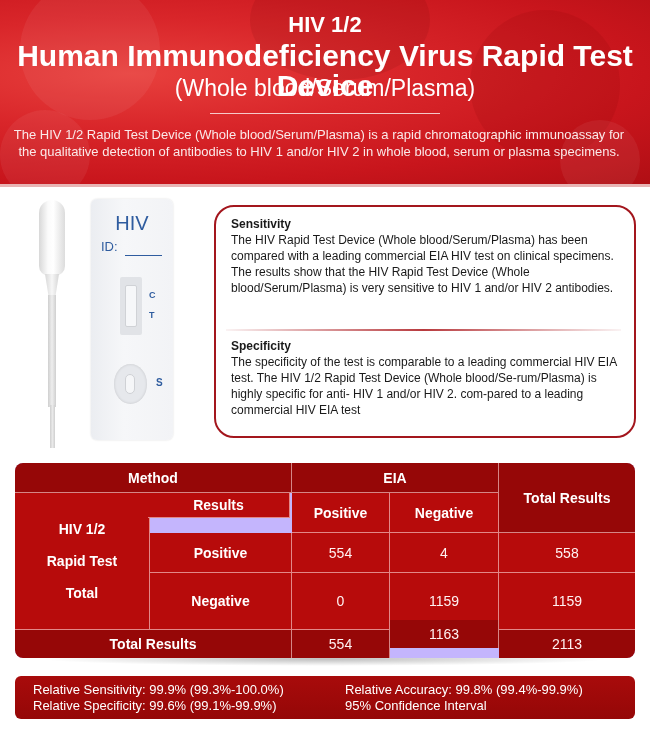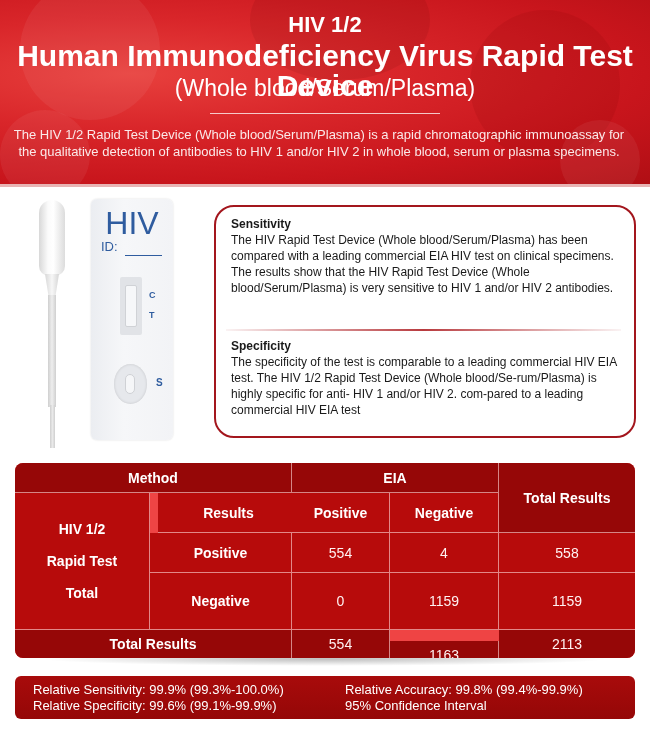--- a/index.html
+++ b/index.html
@@ -31,21 +31,21 @@
     background: linear-gradient(90deg, #d8d8d8 0%, #fbfbfb 35%, #ffffff 55%, #dcdcdc 100%); }
   .pip-neck { position: absolute; left: 9px; top: 74px; width: 14px; height: 22px;
     background: linear-gradient(90deg, #d8d8d8, #f7f7f7, #d6d6d6); clip-path: polygon(0 0,100% 0,75% 100%,25% 100%); }
   .pip-stem { position: absolute; left: 12px; top: 95px; width: 8px; height: 112px;
     background: linear-gradient(90deg, #cfcfcf, #eeeeee, #cfcfcf); }
   .pip-tip { position: absolute; left: 14px; top: 205px; width: 5px; height: 43px;
     background: linear-gradient(90deg, #cfcfcf, #e9e9e9, #cfcfcf); }
 
   .cassette { position: absolute; left: 91px; top: 199px; width: 82px; height: 241px; border-radius: 6px;
     background: linear-gradient(90deg, #ebedf1 0%, #f6f7f9 40%, #f2f3f6 100%); box-shadow: 0 0 2px rgba(0,0,0,0.15); }
-  .cas-title { position: absolute; left: 0; top: 10px; width: 100%; text-align: center; font-size: 32px; color: #2f5c9f; line-height: 28px; }
+  .cas-title { position: absolute; left: 0; top: 10px; width: 100%; text-align: center; font-size: 20px; color: #2f5c9f; line-height: 28px; }
   .cas-id { position: absolute; left: 10px; top: 40px; font-size: 13px; color: #2f5c9f; }
   .cas-id-line { position: absolute; left: 34px; top: 56px; width: 37px; height: 1px; background: #2f5c9f; }
   .window { position: absolute; left: 29px; top: 78px; width: 22px; height: 58px; background: #e1e3e7; border-radius: 2px; }
   .window-inner { position: absolute; left: 5px; top: 8px; width: 12px; height: 42px; background: #f6f7f9; border: 1px solid #d0d2d6; border-radius: 2px; }
   .lbl-c { position: absolute; left: 58px; top: 91px; font-size: 9px; font-weight: bold; color: #2f5c9f; }
   .lbl-t { position: absolute; left: 58px; top: 111px; font-size: 9px; font-weight: bold; color: #2f5c9f; }
   .well { position: absolute; left: 23px; top: 165px; width: 33px; height: 40px; border-radius: 17px/20px; background: #e6e8ec; box-shadow: inset 0 0 3px rgba(0,0,0,0.15); }
   .well-inner { position: absolute; left: 11px; top: 10px; width: 10px; height: 20px; border-radius: 5px; background: #f5f6f8; border: 1px solid #cfd1d5; }
   .lbl-s { position: absolute; left: 65px; top: 178px; font-size: 10px; font-weight: bold; color: #2f5c9f; }
 
@@ -54,21 +54,21 @@
   .sec { position: absolute; left: 15px; width: 395px; font-size: 12px; line-height: 16px; color: #1a1a1a; }
   .sec h4 { font-size: 12px; font-weight: bold; line-height: 16px; }
   .sec1 { top: 9px; }
   .sec2 { top: 131px; }
   .sep { position: absolute; left: 10px; top: 122px; width: 395px; height: 2px;
     background: linear-gradient(90deg, rgba(163,22,29,0.05), #b83a3e 50%, rgba(163,22,29,0.05)); }
 
   
   .tbl-shadow { position: absolute; left: 40px; top: 652px; width: 570px; height: 14px; border-radius: 50%;
     background: radial-gradient(ellipse at center, rgba(0,0,0,0.25), rgba(0,0,0,0) 70%); }
-  .tbl { position: absolute; left: 15px; top: 463px; width: 620px; height: 195px; border-radius: 8px; overflow: hidden; background: #ef4444; }
+  .tbl { position: absolute; left: 15px; top: 463px; width: 620px; height: 195px; border-radius: 8px; overflow: hidden; background: #c4b5fd; }
   .cell { position: absolute; display: flex; align-items: center; justify-content: center; text-align: center; color: #fff; font-size: 14px;
     border-right: 1px solid rgba(255,220,220,0.6); border-bottom: 1px solid rgba(255,220,220,0.6); }
   .dark { background: #960707; }
   .mid { background: #b70b0b; }
   .bold { font-weight: bold; }
   .num { color: #fff2f2; }
   .nor { border-right: none; }
   .nob { border-bottom: none; }
 
   
@@ -133,37 +133,37 @@
   <div class="cell dark bold" style="left:0;top:0;width:277px;height:30px;">Method</div>
   <div class="cell dark bold" style="left:277px;top:0;width:207px;height:30px;">EIA</div>
   <div class="cell dark bold nor" style="left:484px;top:0;width:136px;height:70px;">Total Results</div>
 
   <div class="cell mid bold" style="left:0;top:30px;width:135px;height:137px;flex-direction:column;line-height:32px;">
     <span>HIV 1/2</span>
     <span>Rapid Test</span>
     <span>Total</span>
   </div>
 
-  <div class="cell mid bold" style="left:143px;top:30px;width:142px;height:40px;">Results</div>
+  <div class="cell mid bold" style="left:133px;top:30px;width:142px;height:25px;">Results</div>
   <div class="cell mid bold" style="left:277px;top:30px;width:98px;height:40px;">Positive</div>
   <div class="cell mid bold" style="left:375px;top:30px;width:109px;height:40px;">Negative</div>
 
   <div class="cell mid bold" style="left:135px;top:70px;width:142px;height:40px;">Positive</div>
   <div class="cell mid num" style="left:277px;top:70px;width:98px;height:40px;">554</div>
   <div class="cell mid num" style="left:375px;top:70px;width:109px;height:40px;">4</div>
   <div class="cell mid num nor" style="left:484px;top:70px;width:136px;height:40px;text-align:center;">558</div>
 
   <div class="cell mid bold" style="left:135px;top:110px;width:142px;height:57px;">Negative</div>
   <div class="cell mid num" style="left:277px;top:110px;width:98px;height:57px;">0</div>
   <div class="cell mid num" style="left:375px;top:110px;width:109px;height:57px;">1159</div>
   <div class="cell mid num nor" style="left:484px;top:110px;width:136px;height:57px;">1159</div>
 
   <div class="cell dark bold nob" style="left:0;top:167px;width:277px;height:28px;">Total Results</div>
   <div class="cell dark num nob" style="left:277px;top:167px;width:98px;height:28px;">554</div>
-  <div class="cell dark num nob" style="left:375px;top:178px;width:109px;height:28px;">1163</div>
+  <div class="cell dark num nob" style="left:375px;top:157px;width:109px;height:28px;">1163</div>
   <div class="cell dark num nob nor" style="left:484px;top:167px;width:136px;height:28px;">2113</div>
 </div>
 
 <div class="stats">
   <div class="l">
     <div>Relative Sensitivity: 99.9% (99.3%-100.0%)</div>
     <div>Relative Specificity: 99.6% (99.1%-99.9%)</div>
   </div>
   <div class="r">
     <div>Relative Accuracy: 99.8% (99.4%-99.9%)</div>

